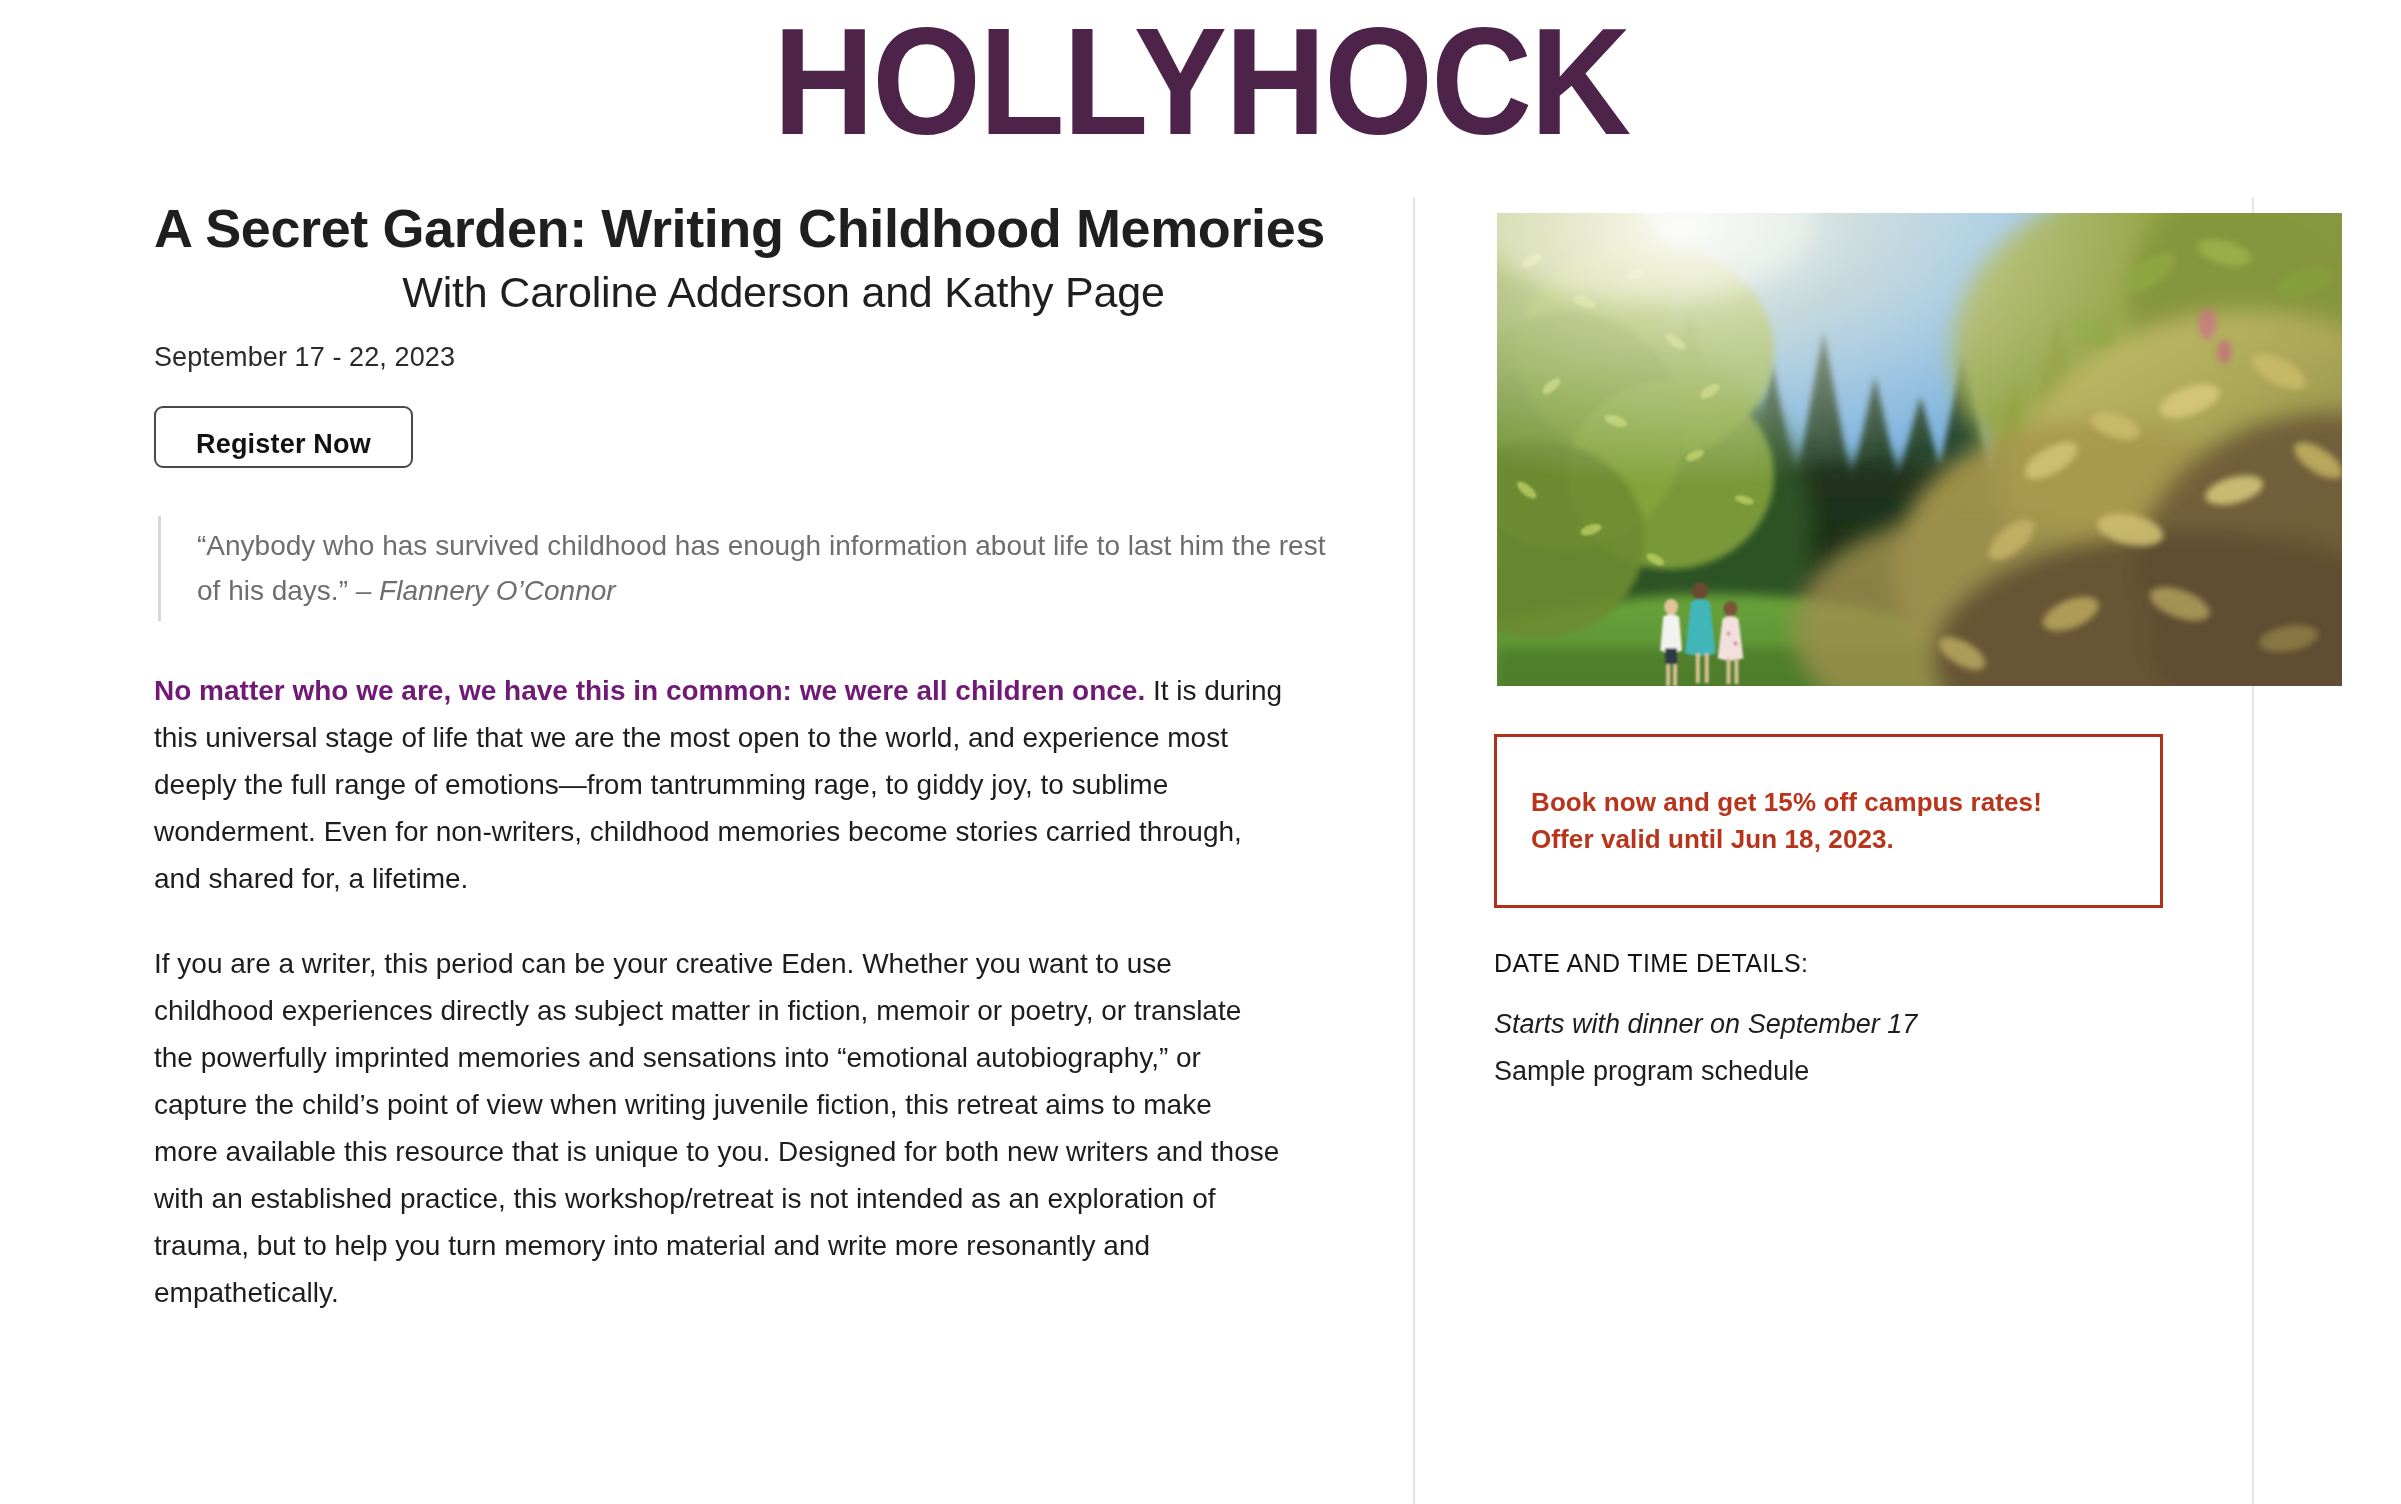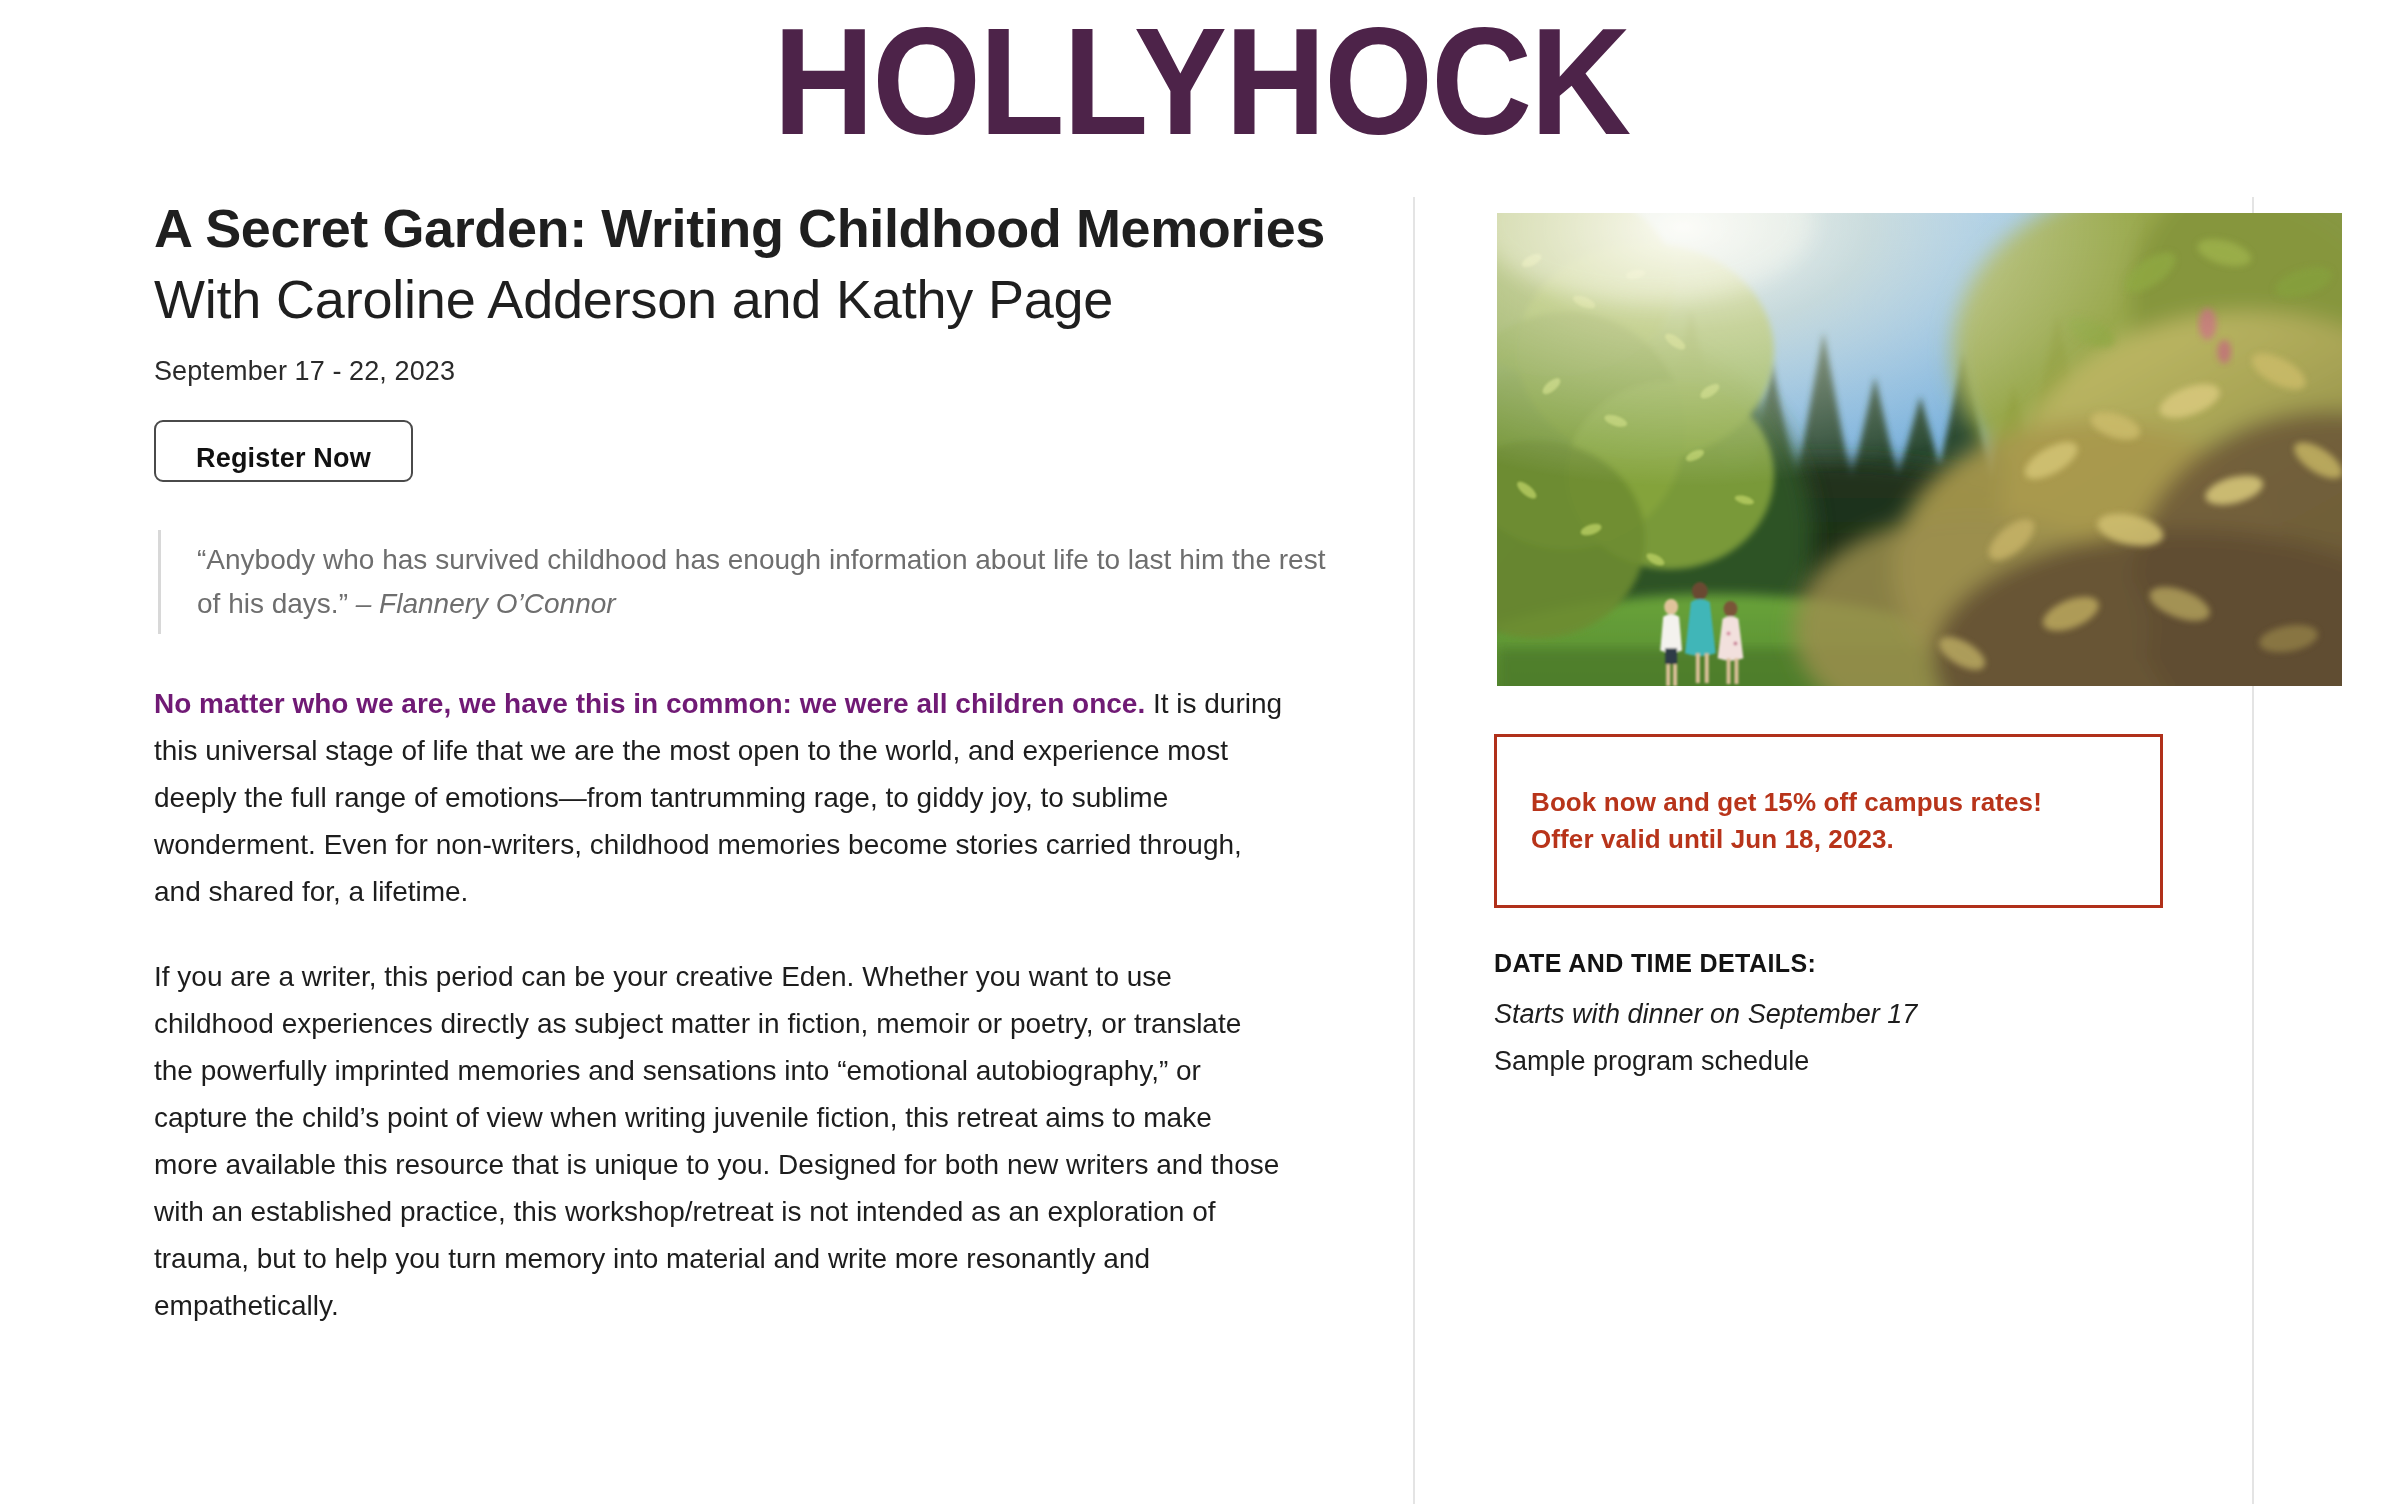--- a/index.html
+++ b/index.html
@@ -78,26 +78,27 @@
   
   .program-title {
     font-size: 54px;
     font-weight: 700;
     line-height: 1.18;
     color: #1f1f1f;
     margin: 0 0 6px 0;
     letter-spacing: -0.4px;
   }
   .program-presenters {
-    font-size: 54px;
+    font-size: 43px;
     font-weight: 400;
     line-height: 1.2;
     color: #1f1f1f;
     margin: 0 0 24px 0;
     letter-spacing: -0.2px;
+    text-align: center;
   }
   .program-dates {
     font-size: 27px;
     font-weight: 400;
     color: #2a2a2a;
     margin: 0 0 33px 0;
     letter-spacing: 0.1px;
   }
 
   
@@ -173,24 +174,24 @@
   }
 
   
   .detail-block {
     margin-top: 41px;
     margin-left: 37px;
     width: 782px;
   }
   .detail-heading {
     font-size: 25px;
-    font-weight: 700;
+    font-weight: 400;
     color: #131313;
     letter-spacing: 0.4px;
-    margin: 0 0 17px 0;
+    margin: 0 0 27px 0;
   }
   .detail-line {
     font-size: 27px;
     line-height: 1.42;
     color: #1d1d1d;
     margin: 0 0 9px 0;
   }
   .detail-line.italic { font-style: italic; }
 </style>
 </head>

